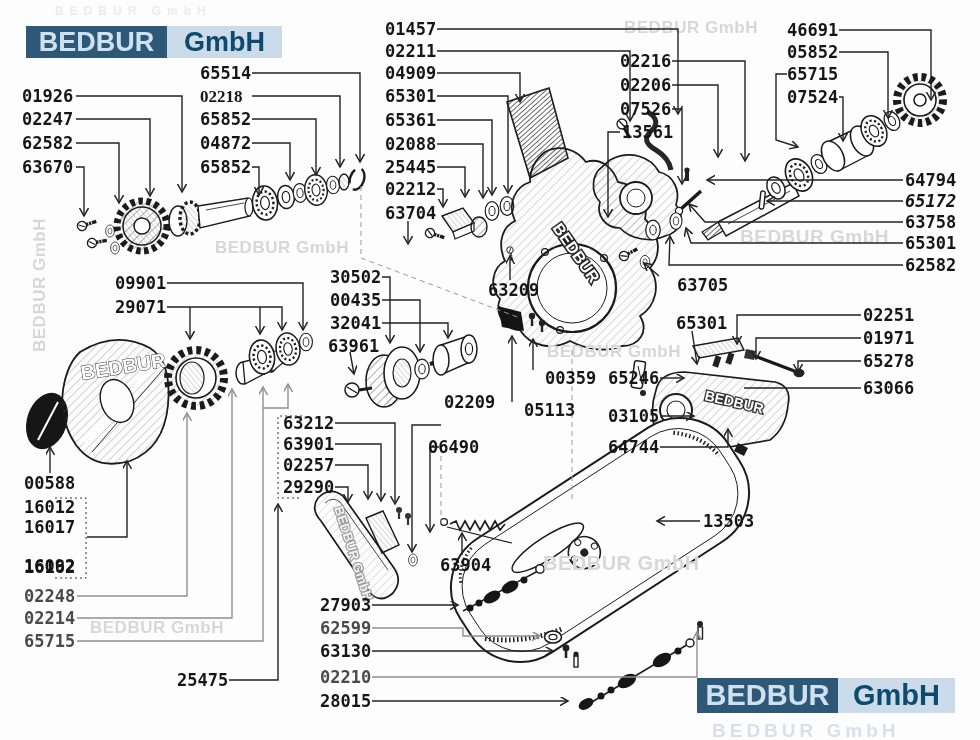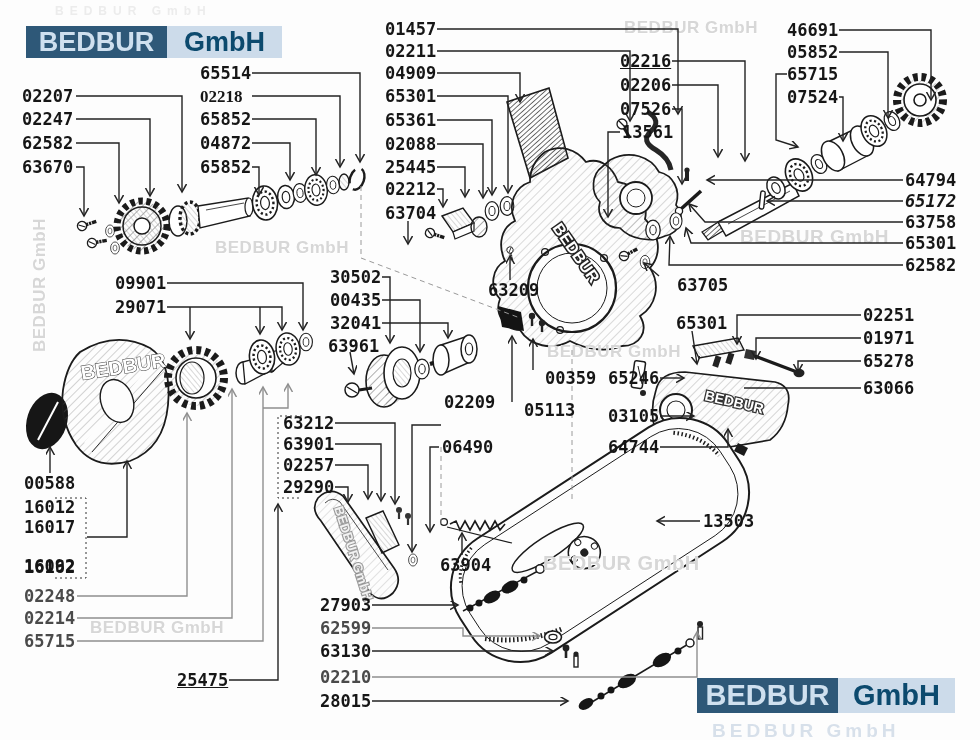--- a/index.html
+++ b/index.html
@@ -404,39 +404,39 @@
 
   <div class="logo tl">
     <div class="seg1">BEDBUR</div>
     <div class="seg2">GmbH</div>
   </div>
   <div class="logo br">
     <div class="seg1">BEDBUR</div>
     <div class="seg2">GmbH</div>
   </div>
 
-<div class="plabel" style="left: 22px; top: 88px;">02207</div>
+<div class="plabel" style="left: 22px; top: 88px;">01926</div>
     <div class="plabel" style="left: 22px; top: 111px;">02247</div>
     <div class="plabel" style="left: 22px; top: 135px;">62582</div>
     <div class="plabel" style="left: 22px; top: 159px;">63670</div>
     <div class="plabel" style="left: 200px; top: 65px;">65514</div>
     <div class="plabel" style="left: 200px; top: 88px; font-family: Liberation Serif, serif;">02218</div>
     <div class="plabel" style="left: 200px; top: 111px;">65852</div>
     <div class="plabel" style="left: 200px; top: 135px;">04872</div>
     <div class="plabel" style="left: 200px; top: 159px;">65852</div>
     <div class="plabel" style="left: 385px; top: 21px;">01457</div>
     <div class="plabel" style="left: 385px; top: 43px;">02211</div>
     <div class="plabel" style="left: 385px; top: 65px;">04909</div>
     <div class="plabel" style="left: 385px; top: 88px;">65301</div>
     <div class="plabel" style="left: 385px; top: 112px;">65361</div>
     <div class="plabel" style="left: 385px; top: 136px;">02088</div>
     <div class="plabel" style="left: 385px; top: 159px;">25445</div>
     <div class="plabel" style="left: 385px; top: 181px;">02212</div>
     <div class="plabel" style="left: 385px; top: 205px;">63704</div>
-    <div class="plabel" style="left: 620px; top: 53px; text-decoration: underline;">02216</div>
+    <div class="plabel" style="left: 620px; top: 53px;">02216</div>
     <div class="plabel" style="left: 620px; top: 77px;">02206</div>
     <div class="plabel" style="left: 620px; top: 101px;">07526</div>
     <div class="plabel" style="left: 622px; top: 124px;">13561</div>
     <div class="plabel" style="left: 787px; top: 22px;">46691</div>
     <div class="plabel" style="left: 787px; top: 44px;">05852</div>
     <div class="plabel" style="left: 787px; top: 66px;">65715</div>
     <div class="plabel" style="left: 787px; top: 89px;">07524</div>
     <div class="plabel" style="left: 905px; top: 172px;">64794</div>
     <div class="plabel" style="left: 905px; top: 193px; font-style: italic;">65172</div>
     <div class="plabel" style="left: 905px; top: 214px;">63758</div>
@@ -466,23 +466,23 @@
     <div class="plabel" style="left: 24px; top: 539px; margin-top: 19px;">16092</div>
     <div class="plabel" style="left: 24px; top: 559px;">16162</div>
     <div class="plabel gray" style="left: 24px; top: 588px;">02248</div>
     <div class="plabel gray" style="left: 24px; top: 610px;">02214</div>
     <div class="plabel gray" style="left: 24px; top: 633px;">65715</div>
     <div class="plabel" style="left: 283px; top: 415px;">63212</div>
     <div class="plabel" style="left: 283px; top: 436px;">63901</div>
     <div class="plabel" style="left: 283px; top: 457px;">02257</div>
     <div class="plabel" style="left: 283px; top: 479px;">29290</div>
     <div class="plabel" style="left: 444px; top: 394px;">02209</div>
-    <div class="plabel" style="left: 442px; top: 439px;">06490</div>
+    <div class="plabel" style="left: 428px; top: 439px;">06490</div>
     <div class="plabel" style="left: 440px; top: 557px;">63904</div>
-    <div class="plabel" style="left: 177px; top: 672px; text-decoration: underline;">25475</div>
+    <div class="plabel" style="left: 177px; top: 672px;">25475</div>
     <div class="plabel" style="left: 320px; top: 597px;">27903</div>
     <div class="plabel gray" style="left: 320px; top: 620px;">62599</div>
     <div class="plabel" style="left: 320px; top: 643px;">63130</div>
     <div class="plabel gray" style="left: 320px; top: 669px;">02210</div>
     <div class="plabel" style="left: 320px; top: 693px;">28015</div>
     <div class="plabel" style="left: 703px; top: 513px;">13503</div>
     <div class="wm" style="left: 215px; top: 238px; font-size: 17px;">BEDBUR GmbH</div>
     <div class="wm" style="left: 624px; top: 18px; font-size: 17px;">BEDBUR GmbH</div>
     <div class="wm" style="left: 740px; top: 226px; font-size: 19px;">BEDBUR GmbH</div>
     <div class="wm" style="left: 547px; top: 342px; font-size: 17px;">BEDBUR GmbH</div>

